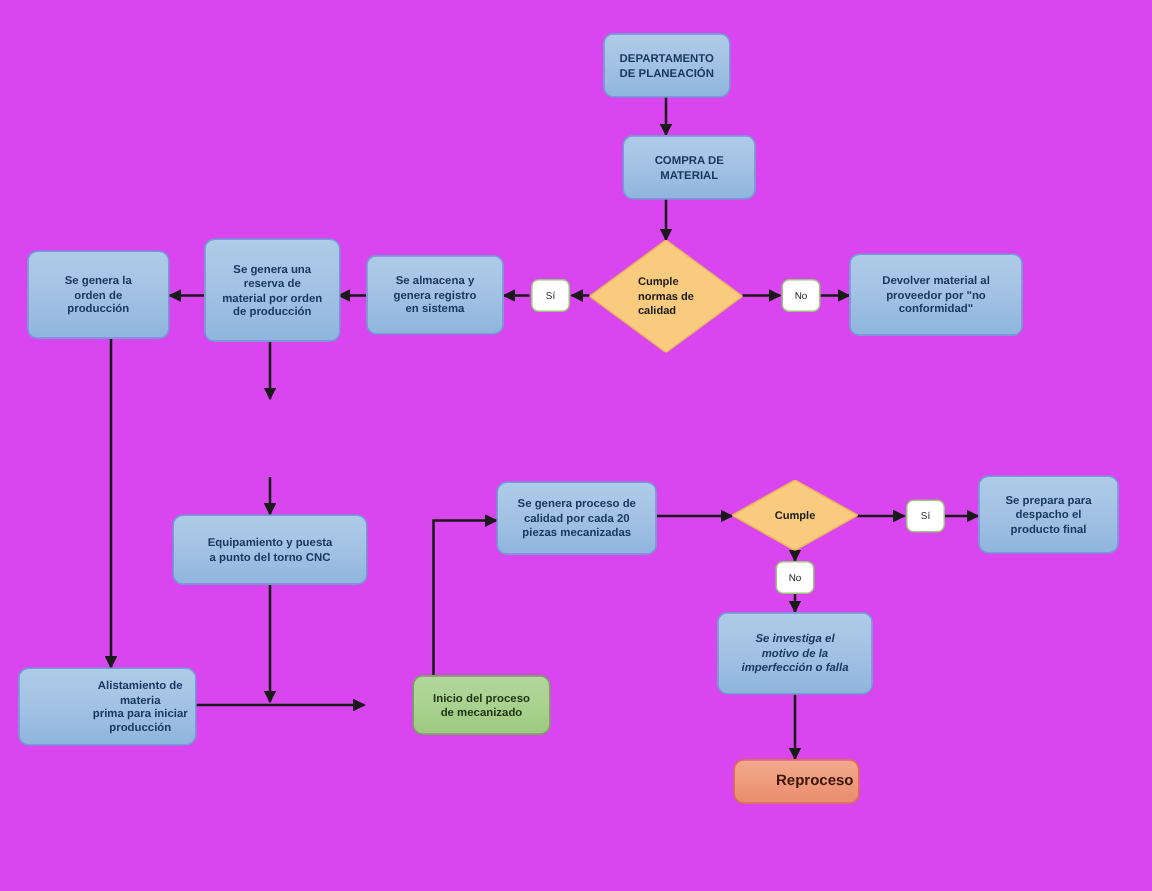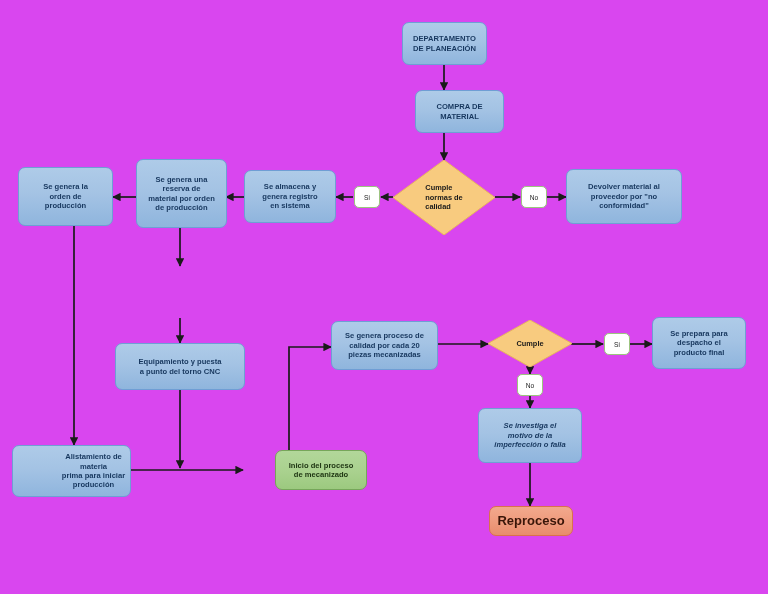--- a/index.html
+++ b/index.html
@@ -58,23 +58,24 @@
     background: linear-gradient(to bottom, #b2d79a 0%, #a9d18e 55%, #9cc97f 100%);
     font-size: 7.6px;
     font-weight: bold;
     color: #1d3311;
   }
   
   .box-salmon {
     border-radius: 7px;
     border: 1px solid #d9714c;
     background: linear-gradient(to bottom, #f2a98d 0%, #ee9a7c 55%, #e88c6c 100%);
-    font-size: 13px;
+    font-size: 10px;
     font-weight: bold;
     color: #3a1508;
+    justify-content: flex-end;
   }
   
   .diamond {
     position: absolute;
     z-index: 2;
   }
   .diamond .dshape {
     position: absolute;
     left: 0; top: 0;
     width: 100%;

